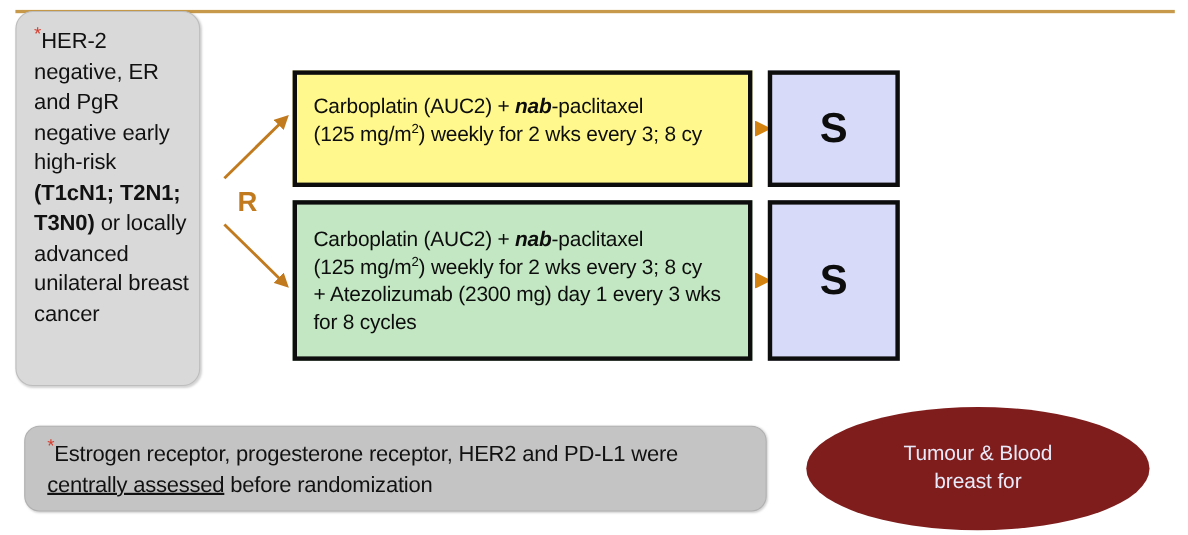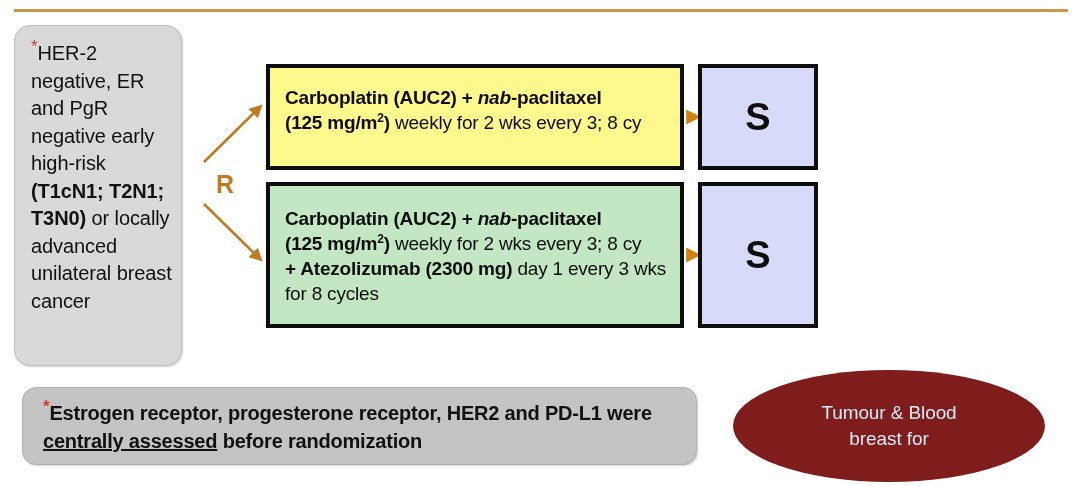--- a/index.html
+++ b/index.html
@@ -23,21 +23,21 @@
     top: 9px;
     width: 1054px;
     height: 3px;
     background: #c79a4b;
   }
 
   
   .elig-box {
     position: absolute;
     left: 14px;
-    top: 25px;
+    top: 10px;
     width: 168px;
     height: 341px;
     background: #d9d9d9;
     border: 1px solid #bdbdbd;
     border-radius: 16px;
     box-sizing: border-box;
     box-shadow: 1px 1px 2px rgba(0,0,0,0.18);
   }
   .elig-text {
     position: absolute;
@@ -98,21 +98,21 @@
     position: absolute;
     left: 15px;
     top: 17px;
     right: 10px;
     font-size: 19px;
     line-height: 25px;
     color: #0d0d0d;
     letter-spacing: -0.2px;
   }
   .arm-b .arm-text { top: 20px; }
-  .arm-text b { font-weight: bold; }
+  .arm-text b { font-weight: normal; }
   .arm-text i { font-style: italic; font-weight: bold; }
   .arm-text sup { font-size: 12px; vertical-align: super; line-height: 0; }
 
   
   .conn-arrow {
     position: absolute;
     left: 686px;
     width: 18px;
     height: 14px;
   }
@@ -154,21 +154,20 @@
   }
   .footnote-text {
     position: absolute;
     left: 20px;
     top: 11px;
     right: 14px;
     font-size: 20px;
     line-height: 28px;
     color: #111111;
     letter-spacing: -0.2px;
-    font-weight: bold;
   }
   .footnote-text u { text-decoration: underline; }
 
   
   .ellipse {
     position: absolute;
     left: 733px;
     top: 370px;
     width: 312px;
     height: 112px;

